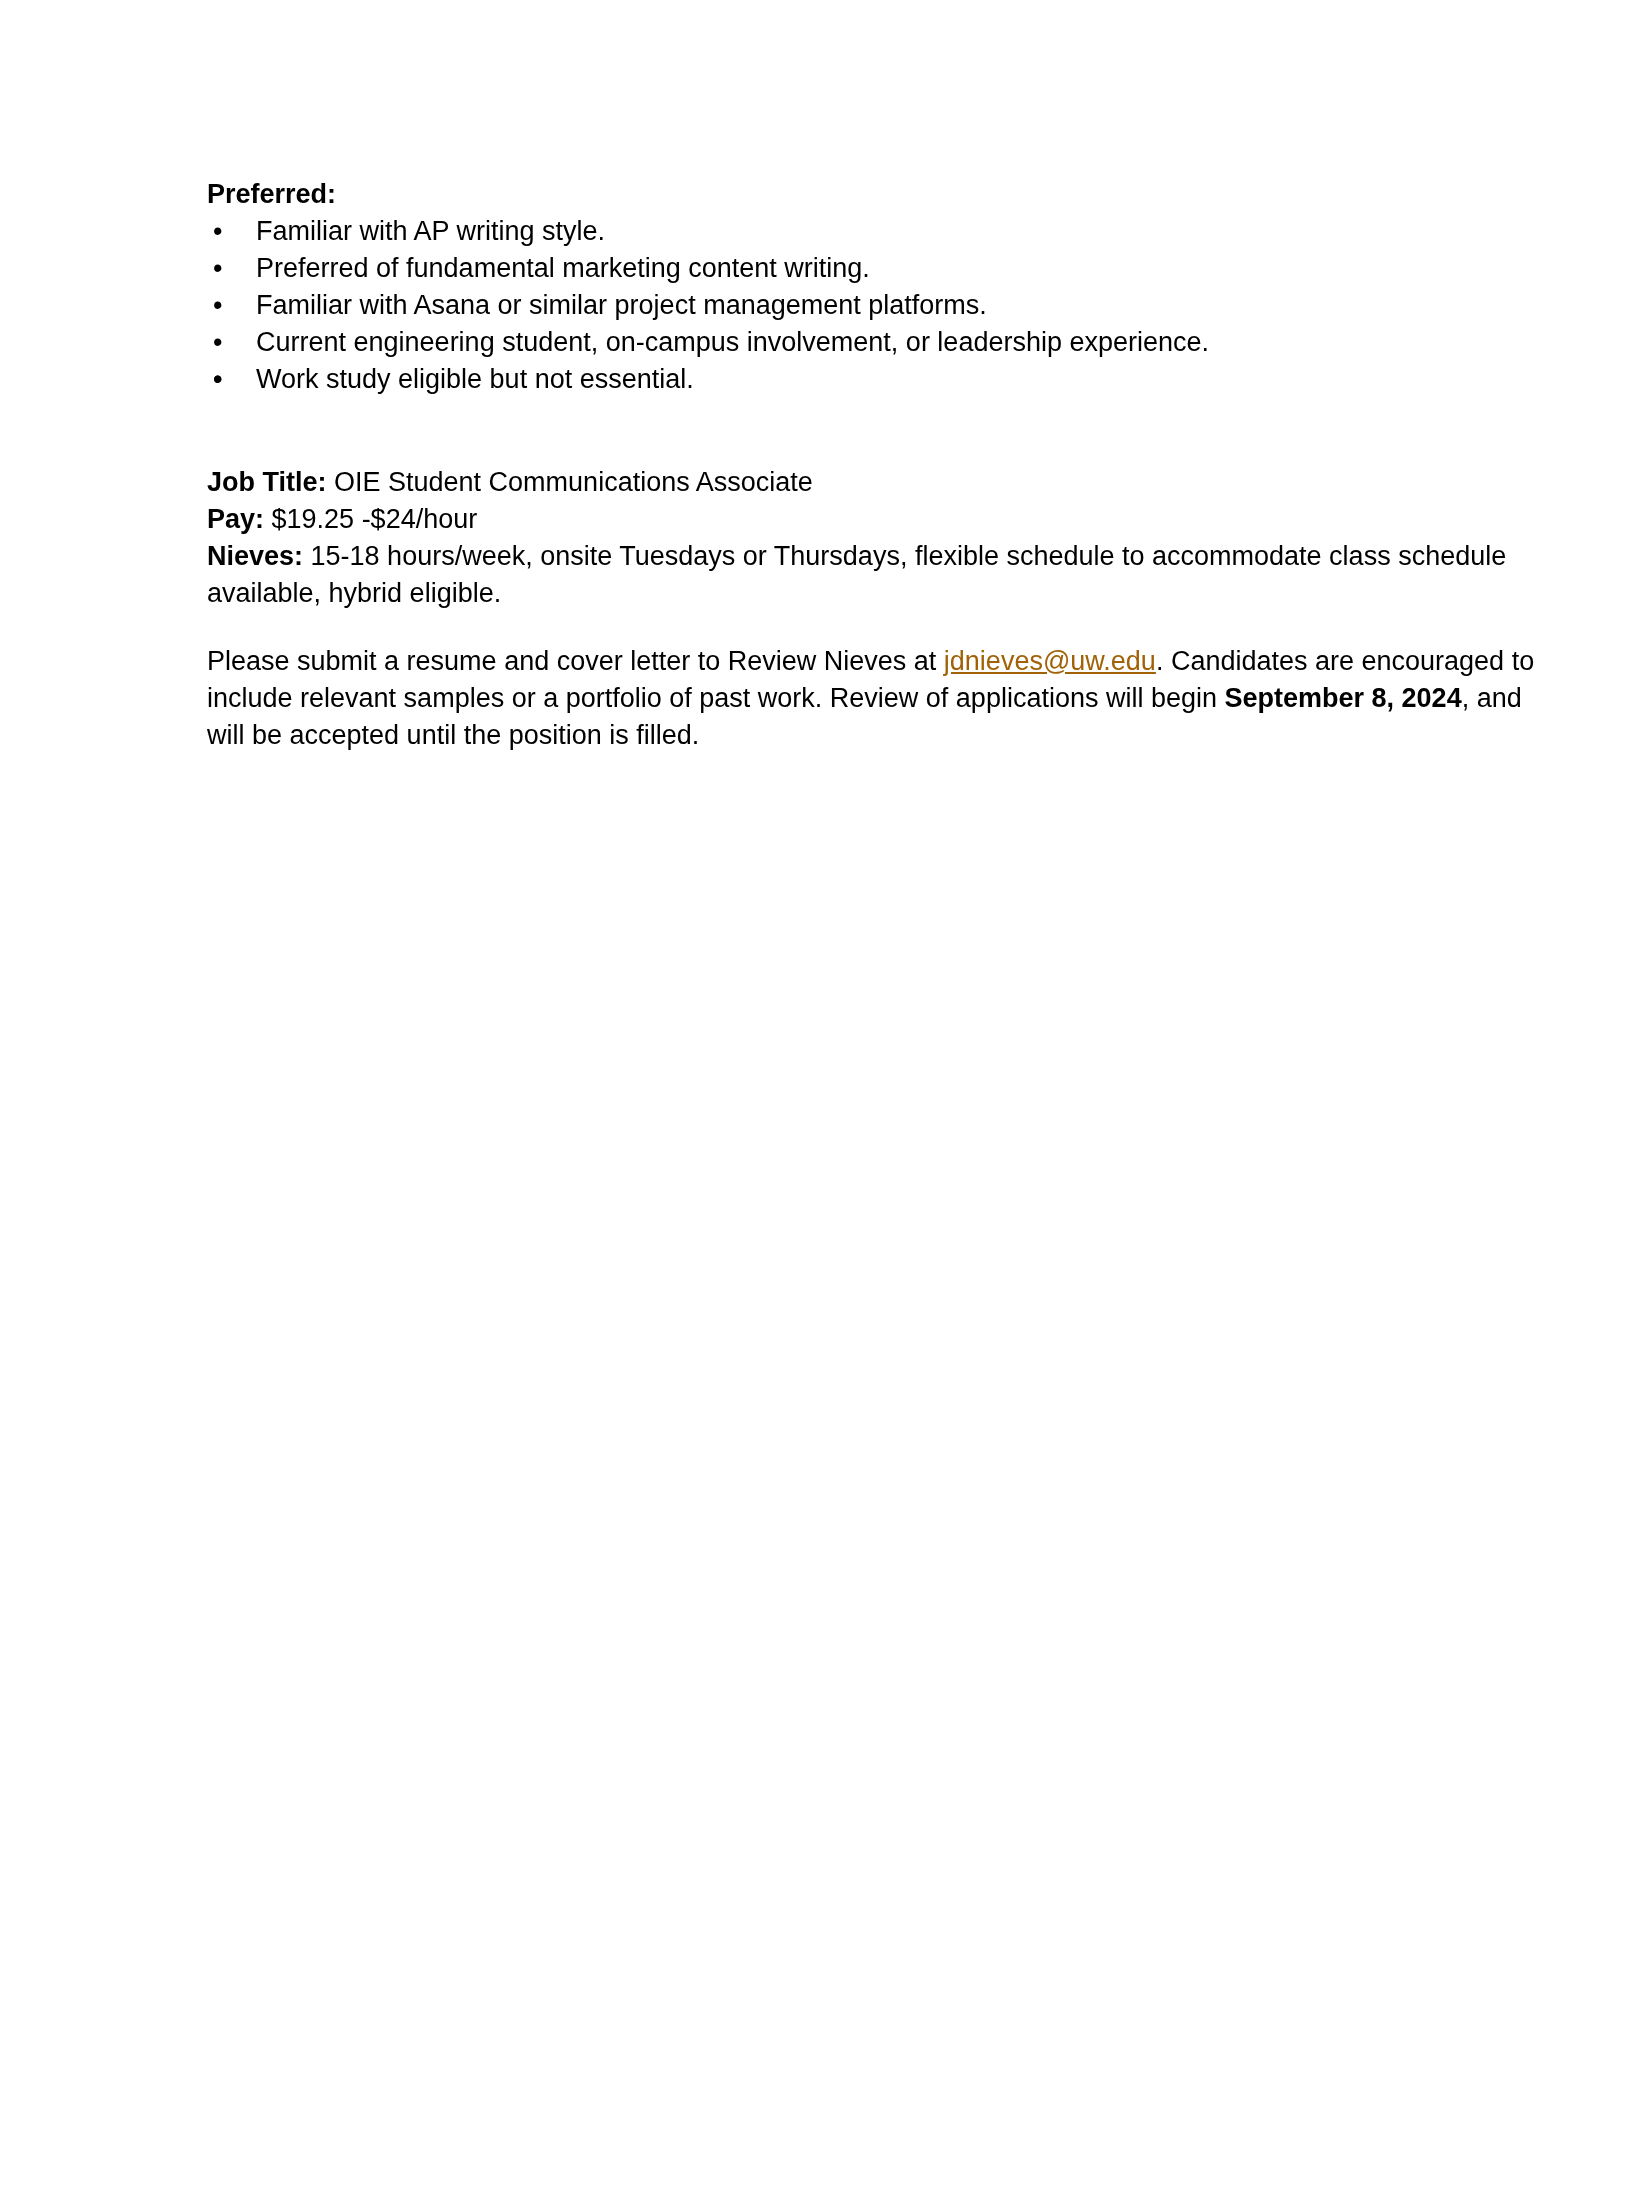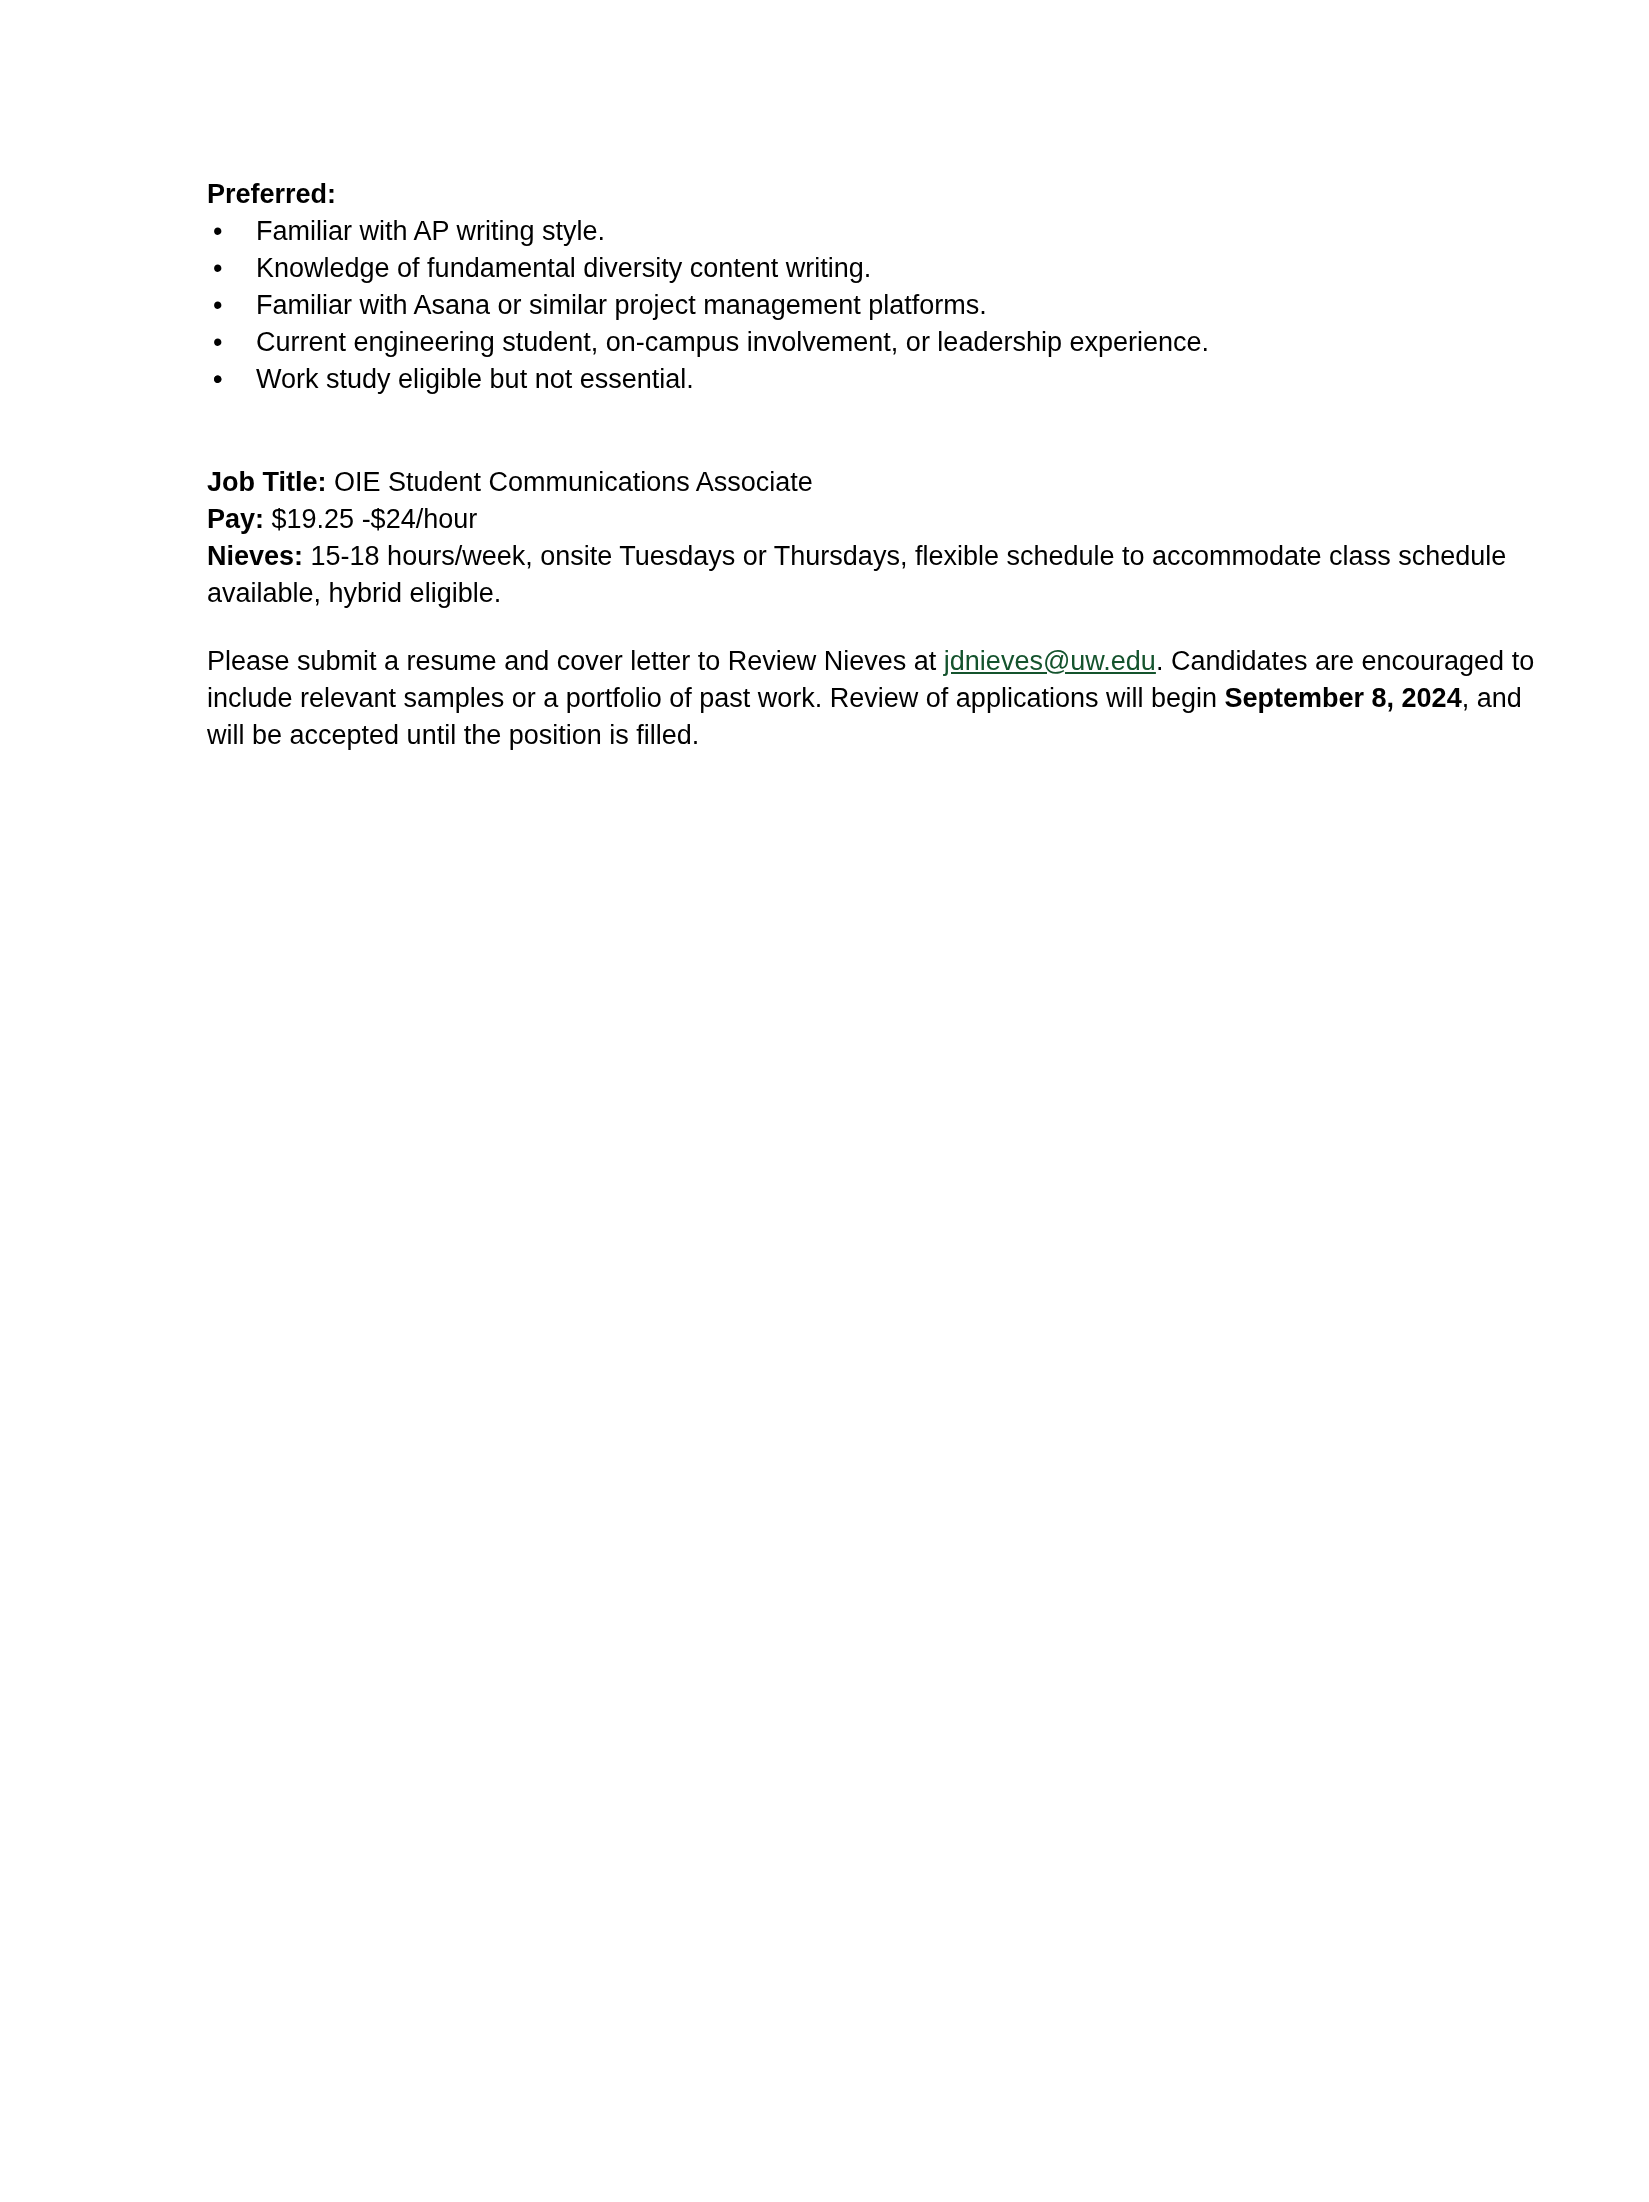--- a/index.html
+++ b/index.html
@@ -8,32 +8,32 @@
   .page { position: absolute; left: 0; top: 0; width: 1650px; height: 2203px; background: #fff; margin-left: 39px; }
   .content { position: absolute; left: 168px; top: 176px; width: 1329px; font-size: 27px; line-height: 37px; }
   .heading { font-weight: bold; margin: 0; }
   ul.bullets { list-style: none; margin: 0; padding: 0; }
   ul.bullets li { position: relative; padding-left: 49px; margin: 0; }
   ul.bullets li .bullet { position: absolute; left: 1px; top: 0; width: 19.4px; text-align: center; }
   .gap-large { height: 66px; }
   .gap-small { height: 31px; }
   p { margin: 0; }
   b { font-weight: bold; text-align: center; }
-  a.link { color: #14532d; text-decoration: underline; }
+  a.link { color: #a16207; text-decoration: underline; }
 </style>
 </head>
 <body>
 
 <div class="page">
   <div class="content">
 
     <p class="heading">Preferred:</p>
     <ul class="bullets">
       <li><span class="bullet">•</span><span>Familiar with AP writing style.</span></li>
-      <li><span class="bullet">•</span><span>Knowledge of fundamental diversity content writing.</span></li>
+      <li><span class="bullet">•</span><span>Preferred of fundamental marketing content writing.</span></li>
       <li><span class="bullet">•</span><span>Familiar with Asana or similar project management platforms.</span></li>
       <li><span class="bullet">•</span><span>Current engineering student, on-campus involvement, or leadership experience.</span></li>
       <li><span class="bullet">•</span></li>
       <li><span class="bullet">•</span><span>Work study eligible but not essential.</span></li>
     </ul>
 
     <div class="gap-large"></div>
 
     <p><b>Job Title:</b><span> OIE Student Communications Associate</span></p>
     <p><b>Pay:</b><span> $19.25 -$24/hour</span></p>

